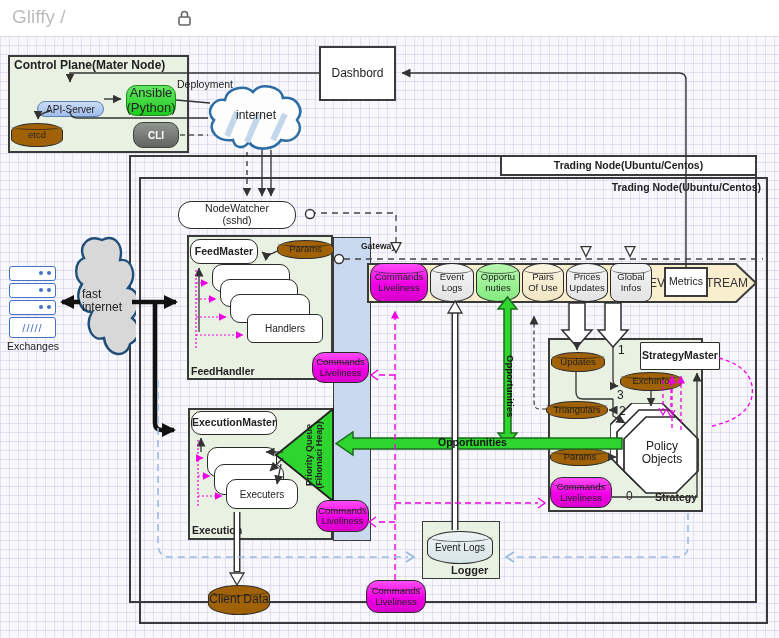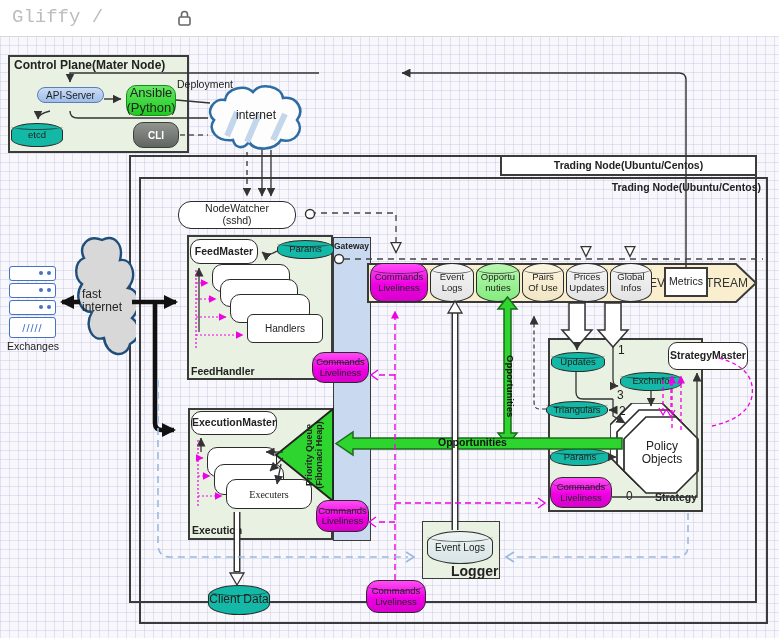--- a/index.html
+++ b/index.html
@@ -1,20 +1,20 @@
 <!DOCTYPE html>
 <html><head>
 <meta charset="utf-8">
 <style>
   html,body{margin:0;padding:0;}
   #app{position:relative;width:779px;height:638px;overflow:hidden;background:#fff;
        font-family:"Liberation Sans",sans-serif;color:#222;}
   
   #titlebar{position:absolute;left:0;top:0;width:625px;height:36px;background:#fff;
-            border-bottom:1px solid #d9d9d9;z-index:50;font-family:Liberation Mono, monospace;}
+            border-bottom:1px solid #d9d9d9;z-index:50;}
   .brand{position:absolute;left:12px;top:6px;font-size:19px;color:#bdbdbd;}
   .doctitle{position:absolute;left:75px;top:6px;font-size:19px;font-weight:bold;color:#2b2b2b;}
   .lock{position:absolute;left:176px;top:9px;}
   
   #grid{position:absolute;left:0;top:36px;width:779px;height:602px;background-color:#f7f7fc;
         background-image:linear-gradient(to right,rgba(203,203,230,.5) 1px,transparent 1px),
                          linear-gradient(to bottom,rgba(203,203,230,.5) 1px,transparent 1px);
         background-size:9px 9px;}
   
   .abs{position:absolute;box-sizing:border-box;}
@@ -34,21 +34,21 @@
   .cyl{position:absolute;box-sizing:border-box;border:1.6px solid #2b2b2b;
        border-radius:50% / var(--rr,11px);font-size:9.5px;line-height:1.1;white-space:pre-line;
        display:flex;align-items:center;justify-content:center;text-align:center;--ah:10px;}
   .cyl::before{content:"";position:absolute;left:-1px;right:-1px;top:-1px;height:var(--ah);
        border-radius:50%;border-bottom:1.2px solid rgba(30,30,30,.7);}
   .cyl-s{--ah:6px;--rr:8px;}
   .mag{background:linear-gradient(#ff4cf6,#f000e4 55%,#d800cc);font-weight:normal;border-radius:12px;}
   .gray{background:linear-gradient(#f6f6f6,#e3e3e3);}
   .grn{background:linear-gradient(#b8f7b0,#84ec7e);}
   .wheat{background:linear-gradient(#fbf4e0,#f1e6c4);}
-  .white{background:#14b8a6;}
+  .white{background:#a16207;}
   .bluegray{background:linear-gradient(#eef4f4,#d7e4e6);}
   .vtext{writing-mode:vertical-rl;}
   svg{display:block;}
   .overlay{position:absolute;left:0;top:0;pointer-events:none;}
 </style>
 </head>
 <body>
 <div id="app">
 
 <div id="titlebar">
@@ -63,27 +63,28 @@
 
 <div id="grid"></div>
 
 <div class="abs tbox" style="left:129px;top:155px;width:628px;height:448px;"></div>
 <div class="abs wbox ctr lbl b" style="left:500px;top:155px;width:257px;height:21px;font-size:10.5px;">Trading Node(Ubuntu/Centos)</div>
 <div class="abs tbox" style="left:139px;top:177px;width:629px;height:447px;"></div>
 <div class="lbl b" style="left:505px;top:182px;width:256px;text-align:right;font-size:10.5px;">Trading Node(Ubuntu/Centos)</div>
 
 <div class="abs gbox" style="left:8px;top:55px;width:181px;height:98px;"></div>
 <div class="lbl b" style="left:14px;top:59px;width:172px;">Control Plane(Mater Node)</div>
-<div class="rbox" style="left:37px;top:87px;width:67px;height:16px;background:linear-gradient(#cbdcf7,#9fbdea);border-color:#5a7fb5;">API-Server</div>
+<div class="rbox" style="left:37px;top:101px;width:67px;height:16px;background:linear-gradient(#cbdcf7,#9fbdea);border-color:#5a7fb5;">API-Server</div>
 <div class="rbox" style="left:126px;top:85px;width:50px;height:31px;background:linear-gradient(#63e763,#1fcb1f);border-color:#1d8a1d;font-size:13px;">Ansible
 (Python)</div>
 <div class="cyl cyl-s white ctr" style="left:11px;top:123px;width:52px;height:24px;">etcd</div>
 <div class="rbox b" style="left:133px;top:122px;width:46px;height:26px;background:linear-gradient(#909590,#606560);border-color:#3c403c;color:#fff;">CLI</div>
 <div class="lbl" style="left:177px;top:79px;width:60px;font-size:10.5px;">Deployment</div>
 
+<div class="abs wbox ctr lbl" style="left:319px;top:46px;width:77px;height:55px;">Dashbord</div>
 
 <svg class="abs" style="left:203px;top:84px;" width="104" height="70" viewBox="0 0 104 70">
   <path d="M30,56 C14,58 4,46 11,36 C2,28 10,14 22,16 C24,4 42,0 50,8 C58,-2 78,2 80,14 C94,12 102,26 94,36 C102,46 92,60 78,56 C72,66 52,68 46,58 C40,66 32,64 30,56 Z" fill="#fdfdfd" stroke="#2e6da4" stroke-width="2.6"></path>
   <path d="M34,28 L24,52 M56,30 L44,58 M82,30 L70,56" stroke="#c3d6ea" stroke-width="6" fill="none"></path>
 </svg>
 <div class="lbl" style="left:234px;top:109px;width:44px;text-align:center;">internet</div>
 
 <svg class="abs" style="left:72px;top:234px;" width="64" height="132" viewBox="0 0 64 132">
   <path d="M30,6 C16,0 6,12 12,24 C2,28 2,44 10,50 C2,62 8,78 20,78 C12,92 20,108 32,104 C34,122 54,126 58,110 C70,104 68,90 60,84 C70,74 68,56 56,54 C66,42 60,24 48,26 C52,10 42,0 30,6 Z" fill="#d8d8d8" stroke="#1f4e79" stroke-width="2.4"></path>
 </svg>
@@ -104,21 +105,21 @@
     <span style="position:absolute;right:12px;top:4px;width:4px;height:4px;border-radius:50%;background:#4472c4;"></span>
   </div>
   <div class="abs ctr" style="left:0;top:51px;width:47px;height:21px;background:#fff;border:1.6px solid #4472c4;border-radius:3px;color:#4472c4;font-size:11px;letter-spacing:1px;">/////</div>
 </div>
 <div class="lbl" style="left:1px;top:341px;width:64px;text-align:center;font-size:10.5px;">Exchanges</div>
 
 <div class="rbox" style="left:178px;top:201px;width:118px;height:28px;border-radius:13px;font-size:10.5px;">NodeWatcher
 (sshd)</div>
 
 <div class="abs" style="left:333px;top:237px;width:38px;height:304px;background:#c9d9f0;border:1.6px solid #3b3b3b;"></div>
-<div class="lbl b" style="left:334px;top:242px;width:36px;font-size:8.5px;">Gateway</div>
+<div class="lbl b" style="left:334px;top:242px;width:36px;text-align:center;font-size:8.5px;padding-left:27px;">Gateway</div>
 
 <div class="abs gbox" style="left:187px;top:235px;width:146px;height:145px;"></div>
 <div class="rbox b" style="left:190px;top:239px;width:68px;height:25px;font-size:10.5px;">FeedMaster</div>
 <div class="cyl cyl-s white ctr" style="left:277px;top:240px;width:57px;height:19px;">Params</div>
 <div class="rbox" style="left:212px;top:264px;width:78px;height:28px;"></div>
 <div class="rbox" style="left:220px;top:279px;width:78px;height:28px;"></div>
 <div class="rbox" style="left:230px;top:294px;width:80px;height:29px;"></div>
 <div class="rbox" style="left:247px;top:314px;width:76px;height:29px;border-radius:6px;">Handlers</div>
 <div class="lbl b" style="left:191px;top:366px;width:80px;font-size:10.5px;">FeedHandler</div>
 <div class="cyl mag ctr" style="left:312px;top:352px;width:57px;height:31px;">Commands
@@ -134,28 +135,28 @@
 <div class="cyl mag ctr" style="left:370px;top:263px;width:58px;height:39px;">Commands
 Liveliness</div>
 <div class="cyl gray ctr" style="left:430px;top:263px;width:44px;height:39px;">Event
 Logs</div>
 <div class="cyl grn ctr" style="left:476px;top:263px;width:44px;height:39px;">Opportu
 nuties</div>
 <div class="cyl wheat ctr" style="left:522px;top:263px;width:42px;height:39px;">Pairs
 Of Use</div>
 <div class="cyl gray ctr" style="left:566px;top:263px;width:42px;height:39px;">Prices
 Updates</div>
-<div class="cyl gray ctr" style="left:610px;top:263px;width:42px;height:39px;">Global
+<div class="cyl gray ctr" style="left:610px;top:263px;width:42px;height:39px;border-radius:8px;">Global
 Infos</div>
 
 <div class="abs gbox" style="left:188px;top:408px;width:145px;height:132px;"></div>
 <div class="rbox b" style="left:191px;top:411px;width:86px;height:24px;font-size:10.5px;">ExecutionMaster</div>
 <div class="rbox" style="left:207px;top:447px;width:70px;height:30px;"></div>
 <div class="rbox" style="left:214px;top:464px;width:70px;height:31px;"></div>
-<div class="rbox" style="left:226px;top:479px;width:86px;height:30px;font-family:Liberation Serif, serif;">Executers</div>
+<div class="rbox" style="left:226px;top:479px;width:72px;height:30px;">Executers</div>
 <div class="lbl b" style="left:192px;top:525px;width:70px;font-size:10.5px;">Execution</div>
 
 <svg class="abs" style="left:272px;top:406px;" width="64" height="98" viewBox="0 0 64 98">
   <polygon points="61,3 61,95 4,49" fill="#2fd52f" stroke="#222" stroke-width="1.8"></polygon>
 </svg>
 <div class="lbl b ctr" style="left:270px;top:433px;width:90px;height:44px;transform:rotate(-90deg);transform-origin:50% 50%;font-size:9px;">Priority Queue
 (Fibonaci Heap)</div>
 <div class="cyl mag ctr" style="left:316px;top:500px;width:53px;height:32px;">Commands
 Liveliness</div>
 
@@ -167,30 +168,30 @@
 <div class="cyl mag ctr" style="left:550px;top:477px;width:62px;height:31px;">Commands
 Liveliness</div>
 
 <svg class="abs" style="left:610px;top:403px;" width="100" height="96" viewBox="0 0 100 96">
   <polygon points="22,0 52,0 74,22 74,54 52,76 22,76 0,54 0,22" fill="#fff" stroke="#2b2b2b" stroke-width="1.7"></polygon>
   <polygon points="29,7 59,7 81,29 81,61 59,83 29,83 7,61 7,29" fill="#fff" stroke="#2b2b2b" stroke-width="1.7"></polygon>
   <polygon points="36,14 66,14 88,36 88,68 66,90 36,90 14,68 14,36" fill="#fff" stroke="#2b2b2b" stroke-width="1.7"></polygon>
 </svg>
 <div class="lbl ctr" style="left:631px;top:440px;width:62px;height:26px;">Policy
 Objects</div>
-<div class="rbox b" style="left:640px;top:342px;width:80px;height:28px;font-size:10.5px;border-radius:9px;margin-left:28px;">StrategyMaster</div>
+<div class="rbox b" style="left:640px;top:342px;width:80px;height:28px;font-size:10.5px;border-radius:1px;">StrategyMaster</div>
 <div class="lbl b" style="left:655px;top:492px;width:48px;font-size:10.5px;">Strategy</div>
 <div class="lbl" style="left:618px;top:344px;width:10px;">1</div>
 <div class="lbl" style="left:617px;top:389px;width:10px;">3</div>
 <div class="lbl" style="left:619px;top:405px;width:10px;">2</div>
 <div class="lbl" style="left:626px;top:490px;width:10px;">0</div>
 
 <div class="abs gbox" style="left:422px;top:521px;width:78px;height:58px;border-width:1.6px;"></div>
 <div class="cyl bluegray ctr" style="left:427px;top:531px;width:66px;height:33px;font-size:10px;">Event Logs</div>
-<div class="lbl b" style="left:451px;top:564px;width:46px;font-size:14px;">Logger</div>
+<div class="lbl b" style="left:451px;top:564px;width:46px;font-size:11px;">Logger</div>
 
 <div class="cyl white ctr" style="left:208px;top:585px;width:62px;height:30px;font-size:12px;">Client Data</div>
 
 <div class="cyl mag ctr" style="left:366px;top:580px;width:60px;height:33px;">Commands
 Liveliness</div>
 
 <svg class="overlay" width="779" height="638" viewBox="0 0 779 638">
   <defs>
     <marker id="mB" viewBox="0 0 9 9" refX="8.5" refY="4.5" markerWidth="9" markerHeight="9" markerUnits="userSpaceOnUse" orient="auto-start-reverse">
       <path d="M0,0 L9,4.5 L0,9 Z" fill="#333"></path>

